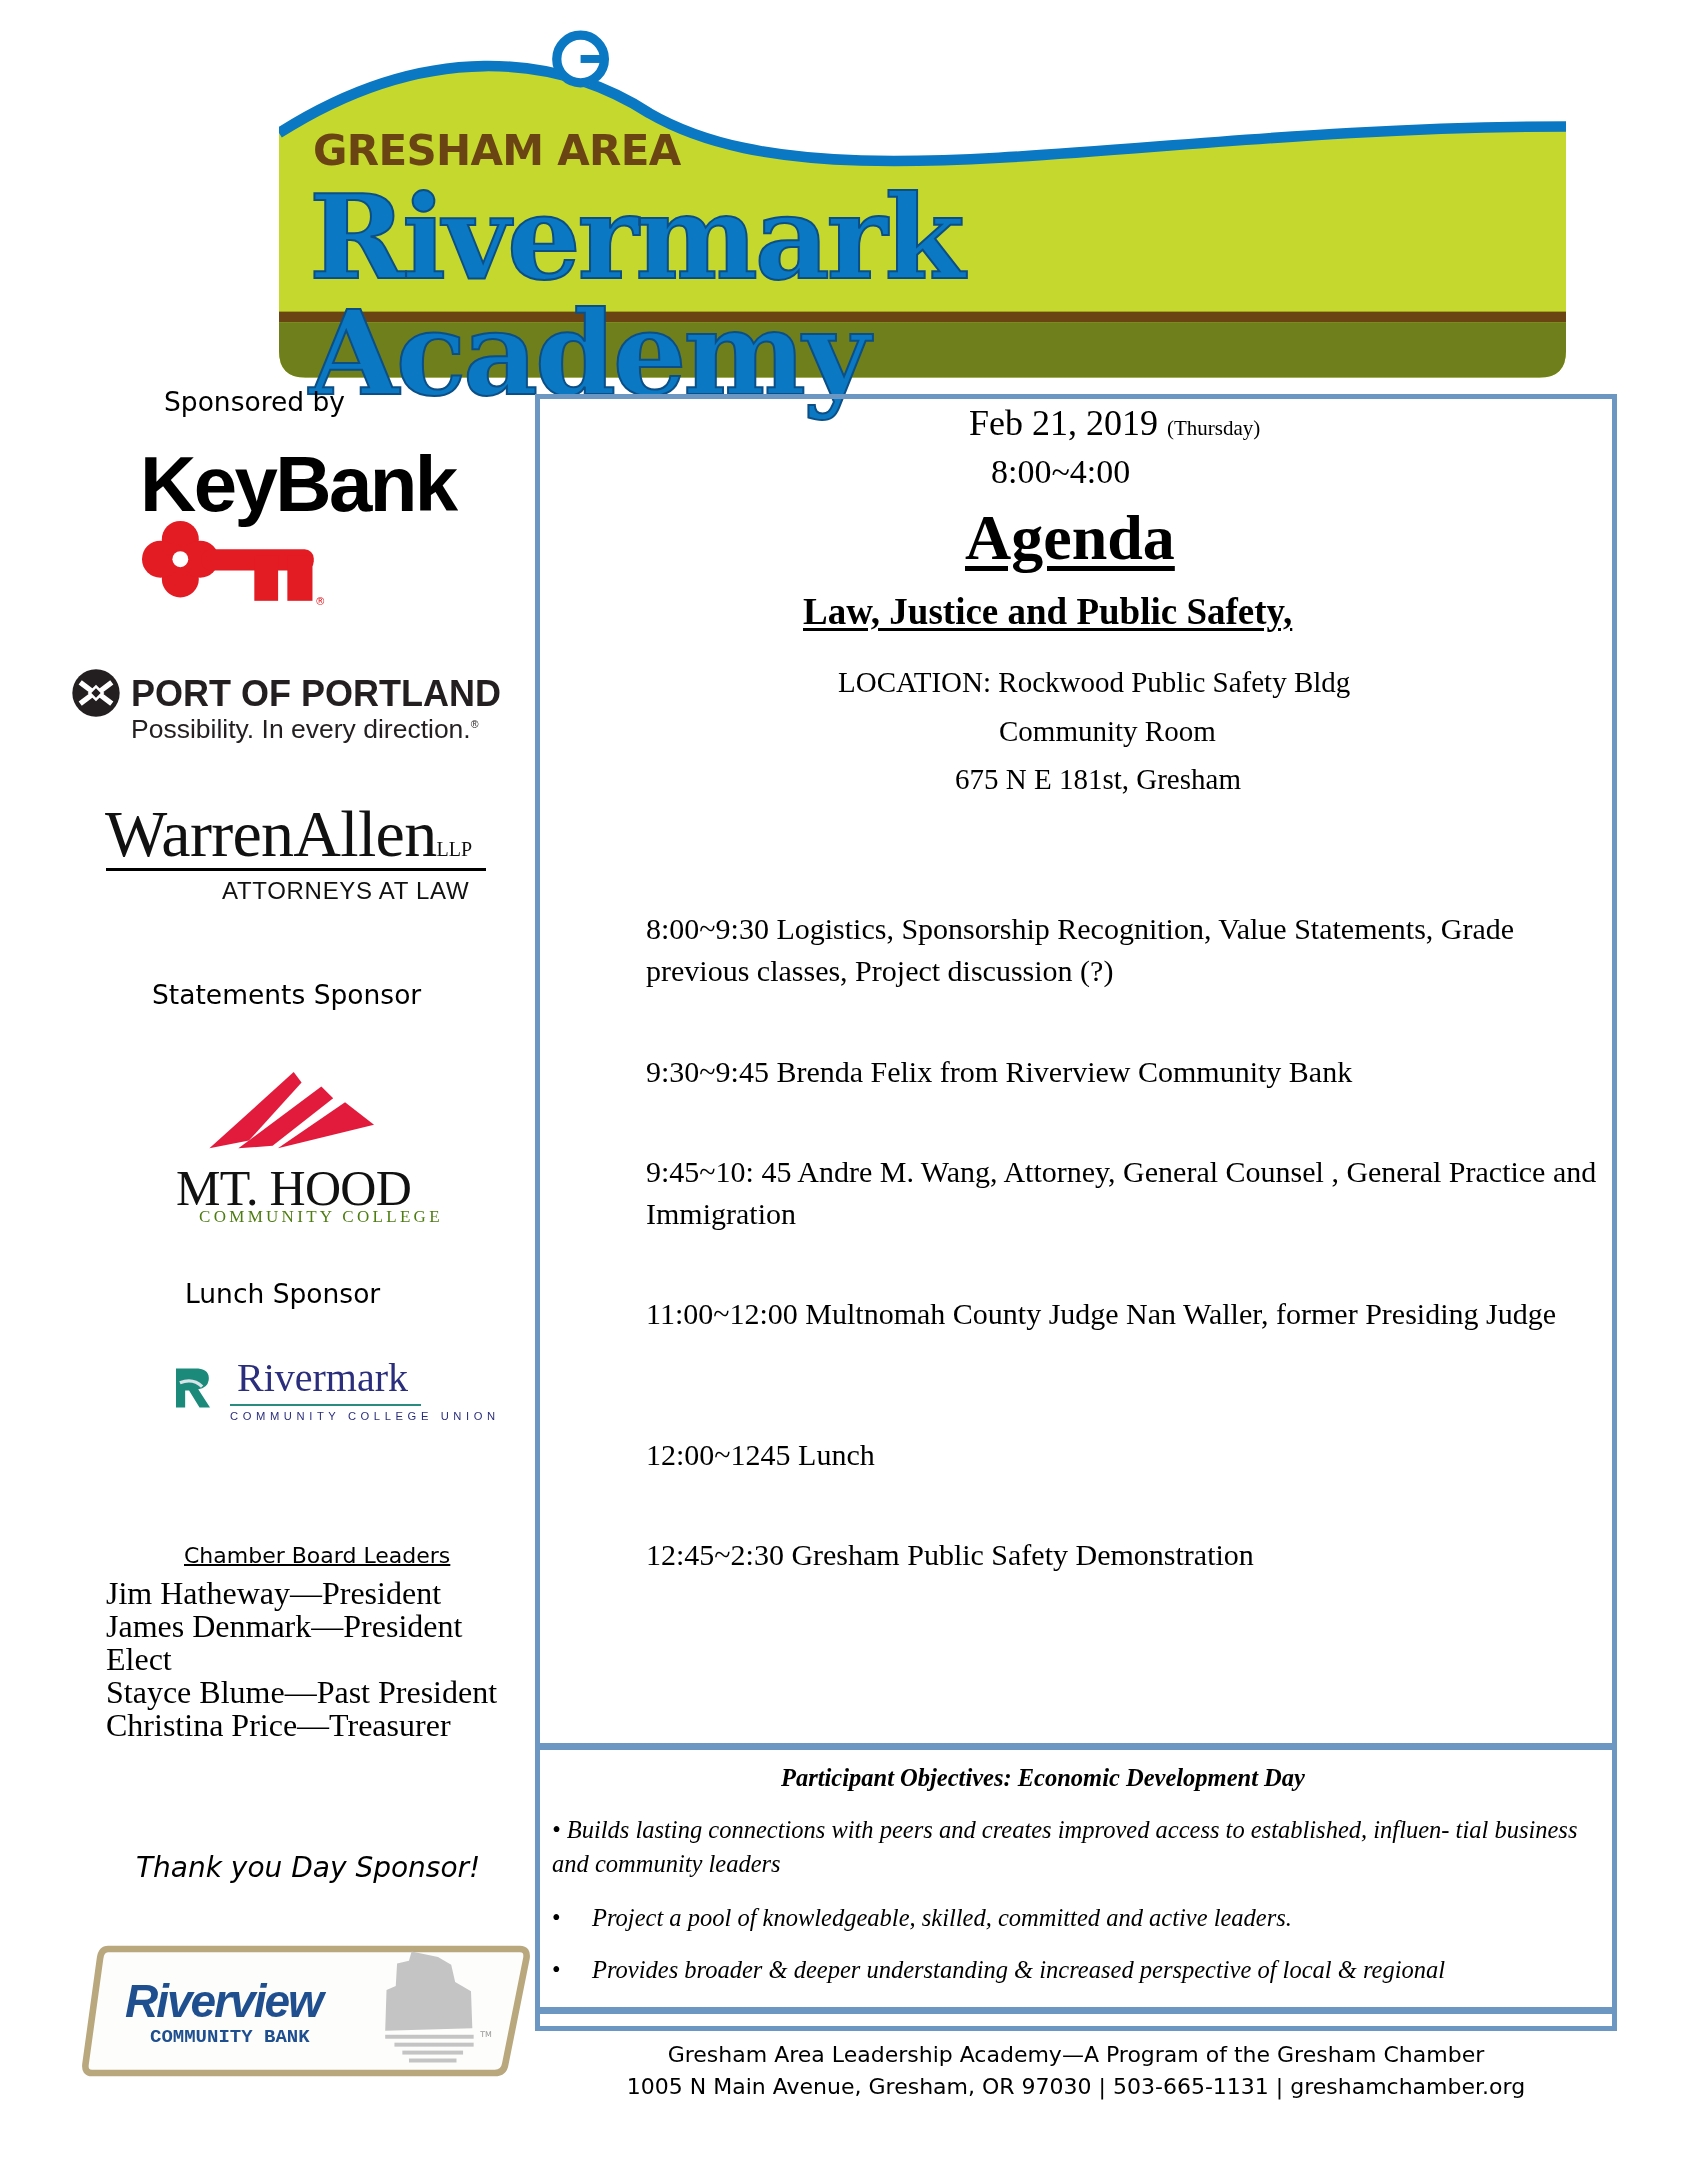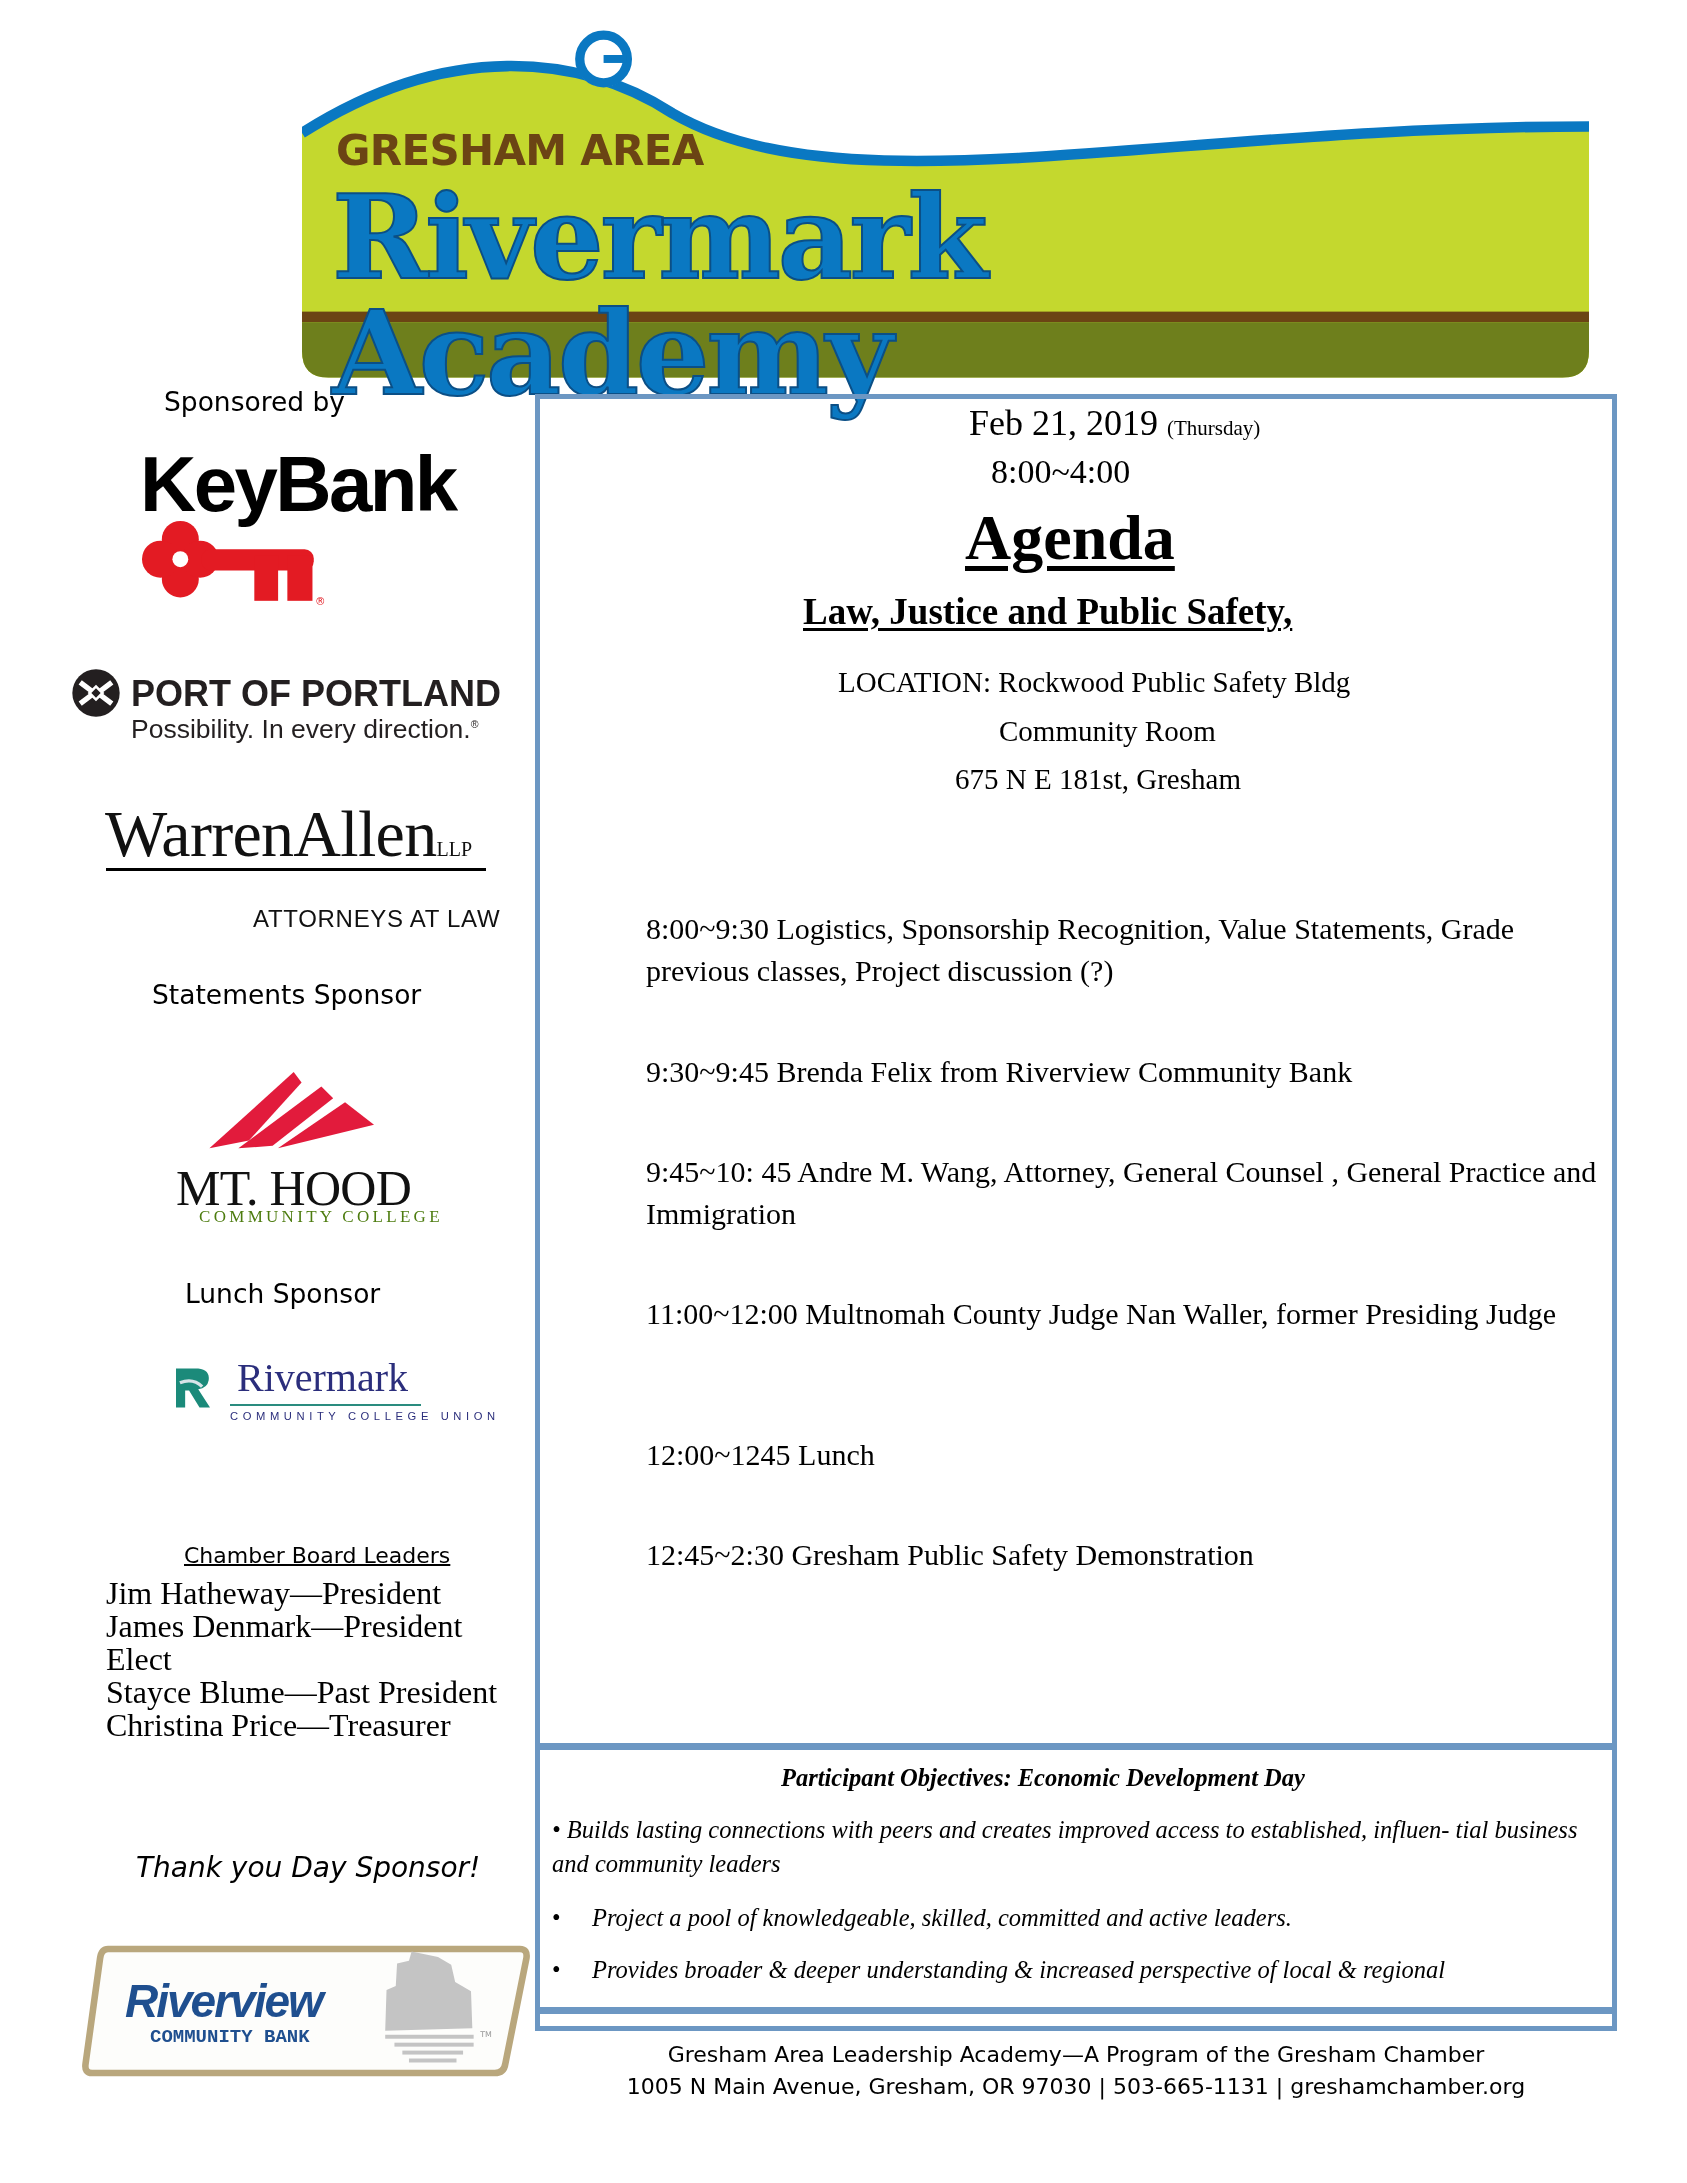--- a/index.html
+++ b/index.html
@@ -1,20 +1,20 @@
 <!DOCTYPE html>
 <html style="font-size:10.6px"><head>
 <meta charset="utf-8">
 <style>
   html, body { margin:0; padding:0; background:#ffffff; }
   body { width:1687px; height:2183px; position:relative; overflow:hidden; font-family:"Liberation Serif", serif; color:#000; }
   .abs { position:absolute; }
 
   
-  #banner { left:302px; top:26.5px; width:1058px; height:351px; }
+  #banner { left:279px; top:26.5px; width:1058px; height:351px; }
   #banner svg { display:block; }
 
   
   .left-label { font-family:"DejaVu Sans", sans-serif; font-size:26.5px; color:#000; }
   .keybank-word { font-family:"Liberation Sans", sans-serif; font-weight:bold; font-size:78px; letter-spacing:-2.6px; color:#000; line-height:1; }
   .port-title { font-family:"Liberation Sans", sans-serif; font-weight:bold; font-size:36px; color:#231f20; line-height:1; }
   .port-tag { font-family:"Liberation Sans", sans-serif; font-size:26.5px; color:#231f20; line-height:1; }
   .warren { font-family:"Liberation Serif", serif; font-size:66px; color:#111; line-height:1; letter-spacing:-0.7px; }
   .warren-llp { font-size:20px; letter-spacing:0; }
   .warren-rule { height:2.6px; background:#000; }
@@ -93,21 +93,21 @@
     <circle cx="38" cy="38" r="36" fill="#231f20"></circle>
     <path d="M14,22 L38,40 L62,22 M14,54 L38,36 L62,54" stroke="#fff" stroke-width="8" fill="none"></path>
     <rect x="31" y="31" width="14" height="14" transform="rotate(45 38 38)" fill="#231f20" stroke="#fff" stroke-width="4"></rect>
   </svg>
 </div>
 <div class="abs port-title" style="left:131px; top:676px;">PORT OF PORTLAND</div>
 <div class="abs port-tag" style="left:131px; top:716px;"><span>Possibility. In every direction.</span><sup style="font-size:10.6px;">®</sup></div>
 
 <div class="abs warren" style="left:105px; top:801px;"><span>WarrenAllen</span><span class="warren-llp">LLP</span></div>
 <div class="abs warren-rule" style="left:106px; top:868px; width:380px;"></div>
-<div class="abs warren-sub" style="left:222px; top:905px;margin-left:31px;">ATTORNEYS AT LAW</div>
+<div class="abs warren-sub" style="left:222px; top:877px;">ATTORNEYS AT LAW</div>
 
 <div class="abs left-label" style="left:152px; top:979px;">Statements Sponsor</div>
 <div class="abs" style="left:209px; top:1072px;">
   <svg width="172" height="79" viewBox="0 0 260 120">
     <path d="M0,116 L128,0 L140,16 L60,104 Z" fill="#e21b3c"></path>
     <path d="M44,116 L170,22 L188,40 L96,112 Z" fill="#e21b3c"></path>
     <path d="M104,116 L206,46 L250,80 Z" fill="#e21b3c"></path>
   </svg>
 </div>
 <div class="abs mthood-title" style="left:176px; top:1163px;">MT. HOOD</div>

